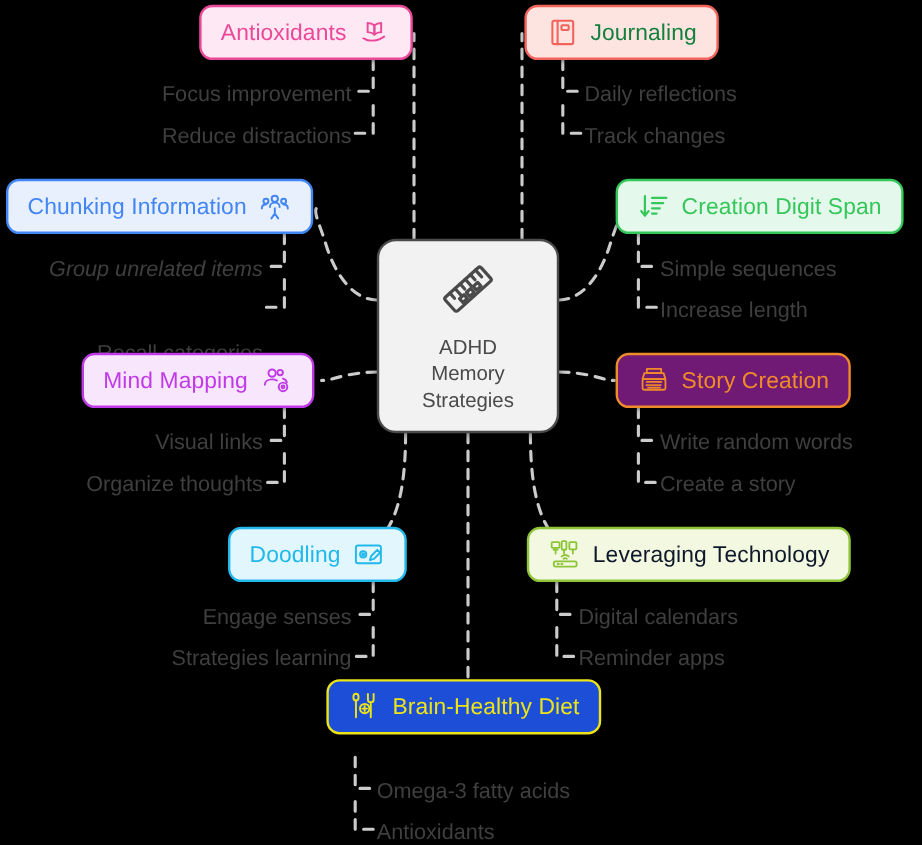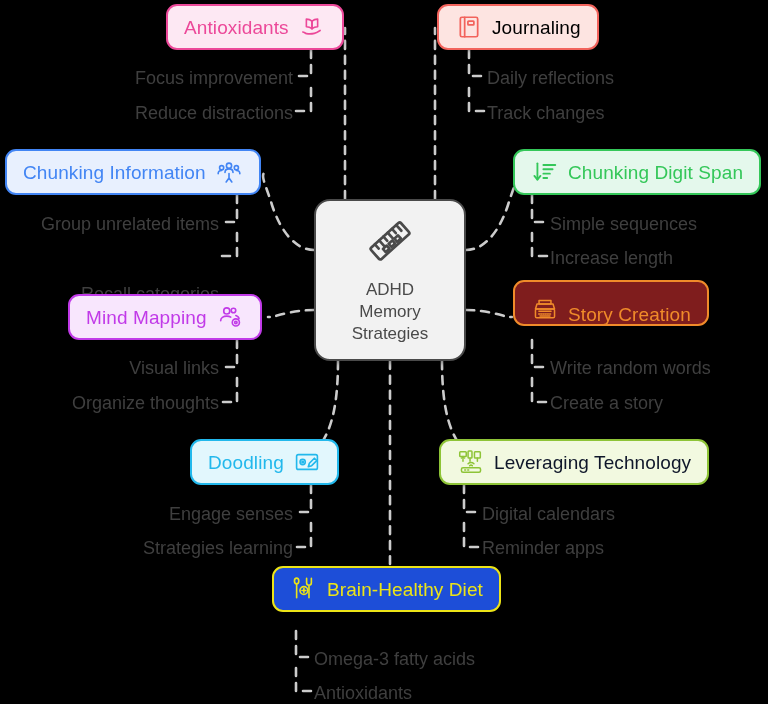--- a/index.html
+++ b/index.html
@@ -172,21 +172,21 @@
         <path d="M12 6.5c-1.6-1.3-3.4-1.8-5.2-1.8v7.1c1.8 0 3.6.5 5.2 1.8"></path>
         <path d="M12 6.5c1.6-1.3 3.4-1.8 5.2-1.8v7.1c-1.8 0-3.6.5-5.2 1.8z"></path>
         <path d="M12 6.5v7.1"></path>
         <path d="M3.5 16.6c1.3 0 2.1 1.3 3.4 1.5 2 .3 5 .3 7.2-.2 1.8-.4 4-1.8 5.4-2.7"></path>
       </svg>
     </span>
   </div>
   <div class="sub left" style="left:293px; top:69px;">Focus improvement</div>
   <div class="sub left" style="left:293px; top:104px;">Reduce distractions</div>
 
-  <div class="node" style="left:437px; top:4px; background:#fde4e1; border-color:#f2635c; color:#000000;">
+  <div class="node" style="left:437px; top:4px; background:#fde4e1; border-color:#f2635c; color:#15803d;">
     <span class="icon">
       <svg viewBox="0 0 24 24" width="26" height="26" fill="none" stroke="#f2635c" stroke-width="1.6" stroke-linecap="round" stroke-linejoin="round">
         <rect x="4" y="3" width="16" height="18" rx="1.5"></rect>
         <path d="M8 3v18"></path>
         <rect x="11" y="6.5" width="5.5" height="3.6" rx="0.6"></rect>
       </svg>
     </span>
     <span class="label">Journaling</span>
   </div>
   <div class="sub right" style="left:487px; top:69px;">Daily reflections</div>
@@ -199,53 +199,53 @@
         <circle cx="12" cy="6.2" r="2.4"></circle>
         <path d="M8.3 12.4c0-2 1.7-3.3 3.7-3.3s3.7 1.3 3.7 3.3"></path>
         <circle cx="5.2" cy="8" r="1.9"></circle>
         <path d="M2 13.6c0-1.8 1.4-3 3.2-3"></path>
         <circle cx="18.8" cy="8" r="1.9"></circle>
         <path d="M22 13.6c0-1.8-1.4-3-3.2-3"></path>
         <path d="M12 13.4v4.2M9.4 21.2L12 17.6l2.6 3.6"></path>
       </svg>
     </span>
   </div>
-  <div class="sub left" style="left:219px; top:215px;">Group unrelated items</div>
+  <div class="sub left" style="left:219px; top:215px;font-style:italic;">Group unrelated items</div>
   <div class="sub left" style="left:219px; top:249px;margin-top:36px;">Recall categories</div>
 
   <div class="node" style="left:513px; top:149px; background:#e4f8ec; border-color:#34c759; color:#34c759;">
     <span class="icon">
       <svg viewBox="0 0 24 24" width="26" height="26" fill="none" stroke="#34c759" stroke-width="1.7" stroke-linecap="round" stroke-linejoin="round">
         <path d="M5 4v15"></path>
         <path d="M2.2 15.6L5 19l2.8-3.4"></path>
         <path d="M10.5 5.5h11M10.5 9.5h8.5M10.5 13.5h6M10.5 17.5h3.5"></path>
       </svg>
     </span>
-    <span class="label">Chunking Digit Span</span>
+    <span class="label">Creation Digit Span</span>
   </div>
   <div class="sub right" style="left:550px; top:215px;">Simple sequences</div>
   <div class="sub right" style="left:550px; top:249px;">Increase length</div>
 
   <div class="node" style="left:68px; top:294px; background:#f8e6fd; border-color:#c13ae8; color:#c13ae8;">
     <span class="label">Mind Mapping</span>
     <span class="icon">
       <svg viewBox="0 0 24 24" width="26" height="26" fill="none" stroke="#c13ae8" stroke-width="1.5" stroke-linecap="round" stroke-linejoin="round">
         <circle cx="9" cy="6.4" r="2.8"></circle>
         <path d="M3.4 15.4c0-2.6 2.5-4.2 5.6-4.2 1.4 0 2.7.3 3.7.9"></path>
         <circle cx="15.2" cy="6" r="2.1"></circle>
         <path d="M17.4 10.6c1.6.5 2.7 1.6 2.9 3"></path>
         <circle cx="17.4" cy="17" r="3.3"></circle>
         <circle cx="17.4" cy="17" r="1.1"></circle>
       </svg>
     </span>
   </div>
   <div class="sub left" style="left:219px; top:359px;">Visual links</div>
   <div class="sub left" style="left:219px; top:394px;">Organize thoughts</div>
 
-  <div class="node" style="left:513px; top:280px; background:#7f1d1d; border-color:#f08b2a; color:#f08b2a;align-items:flex-end;">
+  <div class="node" style="left:513px; top:294px; background:#701a75; border-color:#f08b2a; color:#f08b2a;">
     <span class="icon">
       <svg viewBox="0 0 24 24" width="26" height="26" fill="none" stroke="#f08b2a" stroke-width="1.4" stroke-linecap="round" stroke-linejoin="round">
         <path d="M6.5 3.2h11v3.2h-11z"></path>
         <path d="M4.6 6.4h14.8l1.4 4.6H3.2z"></path>
         <rect x="3.2" y="11" width="17.6" height="8.2" rx="1.2"></rect>
         <path d="M6.4 13.2h11.2"></path>
         <path d="M6.2 15.6h.9M8.2 15.6h.9M10.2 15.6h.9M12.2 15.6h.9M14.2 15.6h.9M16.2 15.6h.9"></path>
         <path d="M7.4 17.6h9.2"></path>
       </svg>
     </span>

